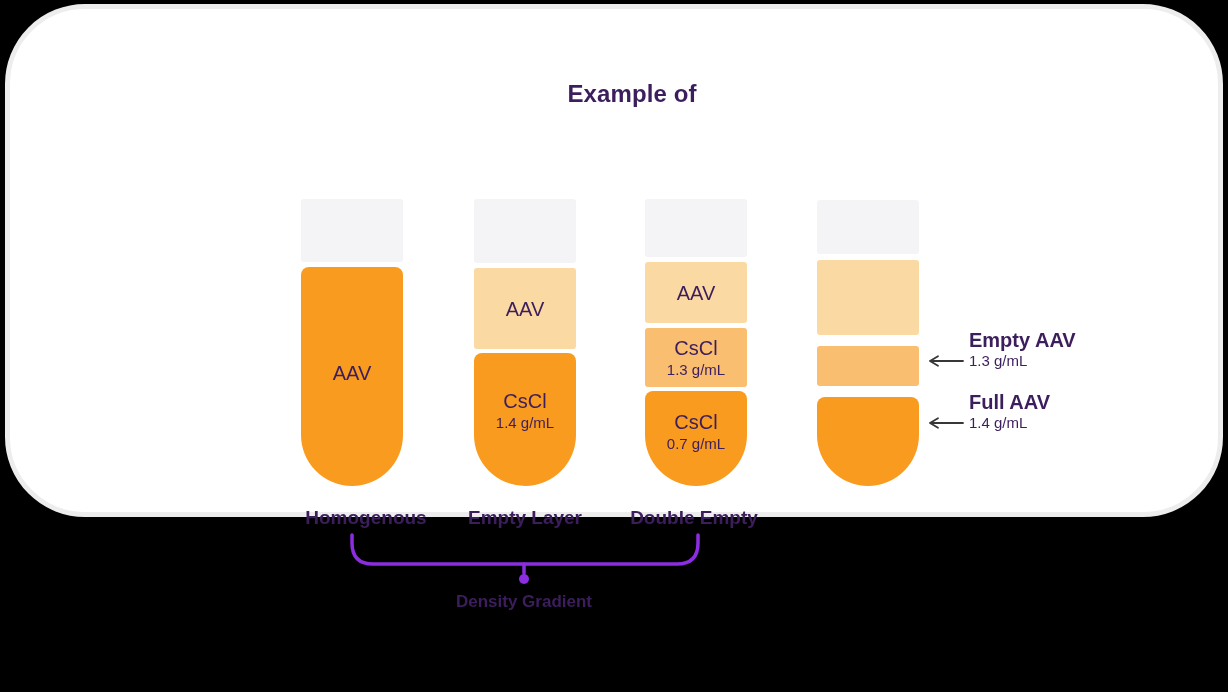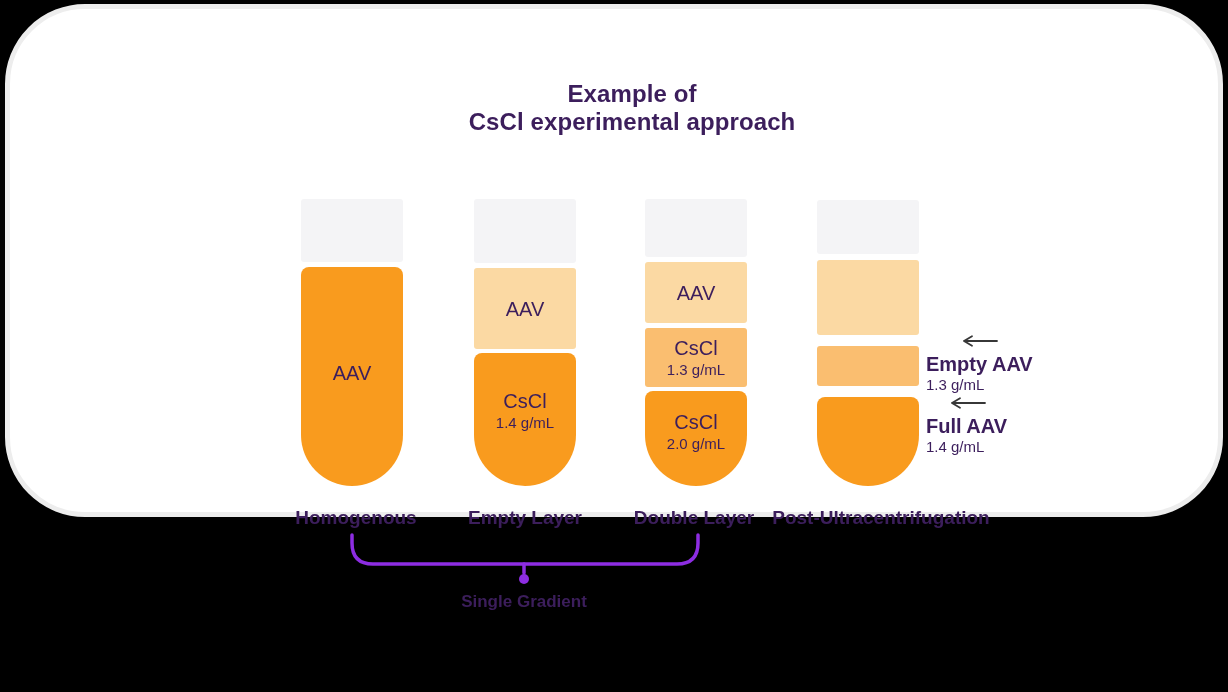--- a/index.html
+++ b/index.html
@@ -46,21 +46,21 @@
   .layer-title   { font-size: 20px; font-weight: 500; color: #3c1e5c; line-height: 22px; }
   .layer-density { font-size: 15px; font-weight: 500; color: #3c1e5c; line-height: 17px; margin-top: 2px; }
 
   .tube-name {
     position: absolute; top: 507px; width: 300px;
     text-align: center;
     font-size: 19px; font-weight: 600;
     color: #3c1e5c;
   }
 
-  .annot { position: absolute; display: flex; gap: 5px; align-items: center; flex-direction: column; }
+  .annot { position: absolute; display: flex; gap: 5px; align-items: flex-end; }
   .annot-arrow { margin-top: 3px; flex: none; }
   .annot-label   { font-size: 20px; font-weight: 700; color: #3c1e5c; line-height: 21px; }
   .annot-density { font-size: 15px; font-weight: 500; color: #3c1e5c; line-height: 17px; margin-top: 1px; }
 
   .bracket-svg { position: absolute; left: 340px; top: 528px; }
 
   .bracket-label {
     position: absolute; left: 374px; top: 592px; width: 300px;
     text-align: center;
     font-size: 17px; font-weight: 600;
@@ -69,21 +69,20 @@
   }
 </style>
 </head>
 <body>
 
 <div class="stage">
   <div class="card"></div>
 
   <div class="title">
     <div>Example of</div>
-    <div>CsCl experimental approach</div>
   </div>
 
   <div class="tube" style="left:301px">
     <div class="seg air" style="top:199px;height:63px"></div>
     <div class="seg band-orange round-bottom" style="top:267px;height:219px;padding-bottom:8px">
       <div class="layer-title">AAV</div>
     </div>
   </div>
 
   <div class="tube" style="left:474px">
@@ -101,35 +100,34 @@
     <div class="seg air" style="top:199px;height:58px"></div>
     <div class="seg band-light" style="top:262px;height:61px">
       <div class="layer-title">AAV</div>
     </div>
     <div class="seg band-medium" style="top:328px;height:59px">
       <div class="layer-title">CsCl</div>
       <div class="layer-density">1.3 g/mL</div>
     </div>
     <div class="seg band-orange round-bottom" style="top:391px;height:95px;padding-bottom:14px">
       <div class="layer-title">CsCl</div>
-      <div class="layer-density">2.0 g/mL</div>
+      <div class="layer-density">0.7 g/mL</div>
     </div>
   </div>
 
   <div class="tube" style="left:817px">
     <div class="seg air" style="top:200px;height:54px"></div>
     <div class="seg band-light" style="top:260px;height:75px"></div>
     <div class="seg band-medium" style="top:346px;height:40px"></div>
     <div class="seg band-orange round-bottom" style="top:397px;height:89px"></div>
   </div>
 
-  <div class="tube-name" style="left:206px">Homogenous</div>
+  <div class="tube-name" style="left:216px">Homogenous</div>
   <div class="tube-name" style="left:375px">Empty Layer</div>
-  <div class="tube-name" style="left:544px">Double Layer</div>
-  <div class="tube-name" style="left:731px">Post-Ultracentrifugation</div>
+  <div class="tube-name" style="left:544px">Double Empty</div>
 
   <div class="annot" style="left:926px;top:330px">
     <svg class="annot-arrow" width="38" height="16" viewBox="0 0 38 16">
       <path d="M37 8 H4 M4 8 L12 3.2 M4 8 L12 12.8" stroke="#373737" stroke-width="1.8" fill="none" stroke-linecap="round"></path>
     </svg>
     <div>
       <div class="annot-label">Empty AAV</div>
       <div class="annot-density">1.3 g/mL</div>
     </div>
   </div>
@@ -144,15 +142,15 @@
     </div>
   </div>
 
   <svg class="bracket-svg" width="370" height="62" viewBox="0 0 370 62">
     <path d="M12 7 L12 15 Q12 36 33 36 L337 36 Q358 36 358 15 L358 7" fill="none" stroke="#8d2de2" stroke-width="3.5" stroke-linecap="round"></path>
     <path d="M184 36 L184 45" fill="none" stroke="#8d2de2" stroke-width="3.5" stroke-linecap="round"></path>
     <circle cx="184" cy="51" r="5" fill="#8d2de2"></circle>
   </svg>
 
   <div class="bracket-label">
-    <div>Single Gradient</div>
+    <div>Density Gradient</div>
   </div>
 </div>
 
 </body></html>

